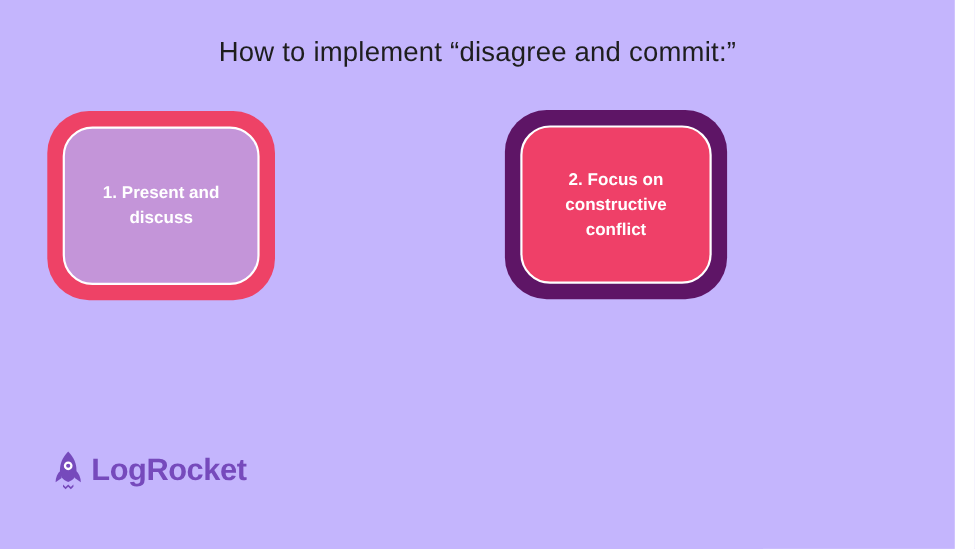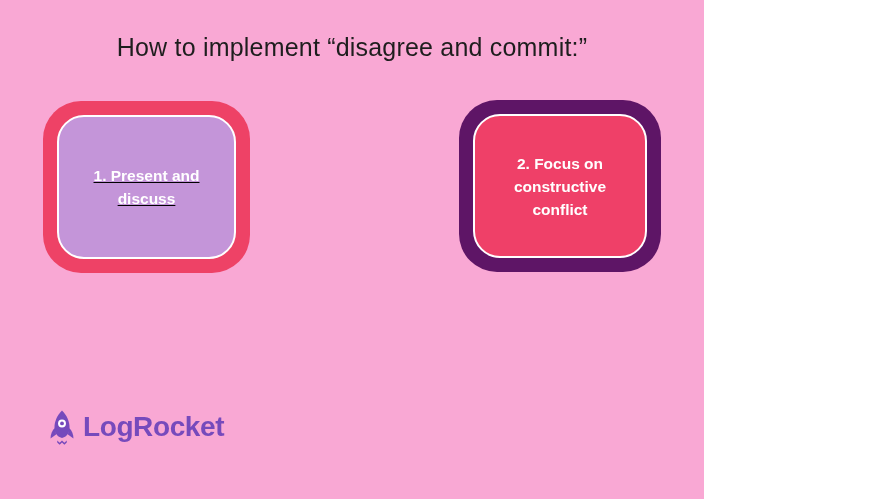--- a/index.html
+++ b/index.html
@@ -3,23 +3,23 @@
 <meta charset="utf-8">
 <style>
   html, body {
     margin: 0;
     padding: 0;
     background: #ffffff;
     font-family: "Liberation Sans", sans-serif;
   }
   .canvas {
     position: relative;
-    width: 704px;
+    width: 868px;
     height: 499px;
-    background: #f9a8d4;
+    background: #c4b5fd;
     overflow: hidden;
   }
   .slide-title {
     position: absolute;
     left: 0;
     right: 0;
     top: 33px;
     margin: 0;
     text-align: center;
     font-size: 25px;
@@ -46,21 +46,21 @@
     justify-content: center;
   }
   .step-label {
     color: #ffffff;
     font-size: 15.5px;
     font-weight: 700;
     line-height: 23px;
     text-align: center;
     white-space: pre-line;
   }
-  .box-1 { left: 43px;  top: 101px; width: 207px; height: 172px; text-decoration: underline; }
+  .box-1 { left: 43px;  top: 101px; width: 207px; height: 172px; }
   .box-2 { left: 459px; top: 100px; width: 202px; height: 172px; }
   .box-3 { left: 250px; top: 301px; width: 201px; height: 174px; }
   .box-4 { left: 660px; top: 305px; width: 203px; height: 172px; }
   .logo {
     position: absolute;
     left: 43px;
     top: 408px;
     display: flex;
     align-items: center;
     color: #764abc;

